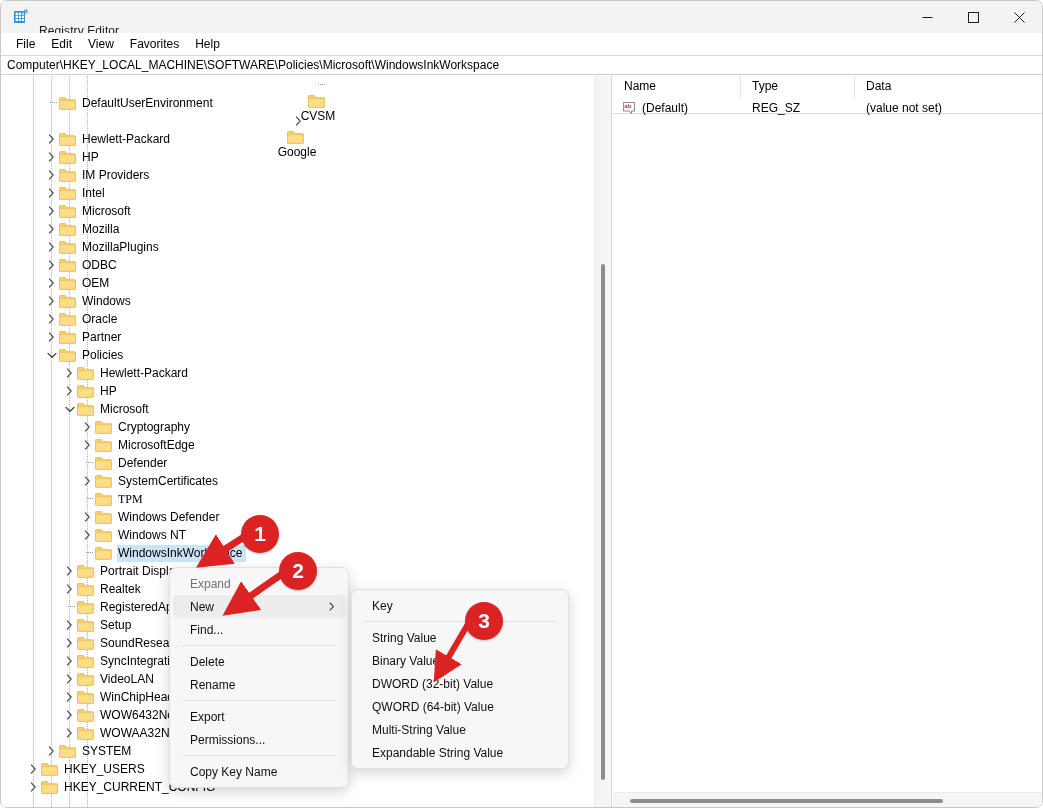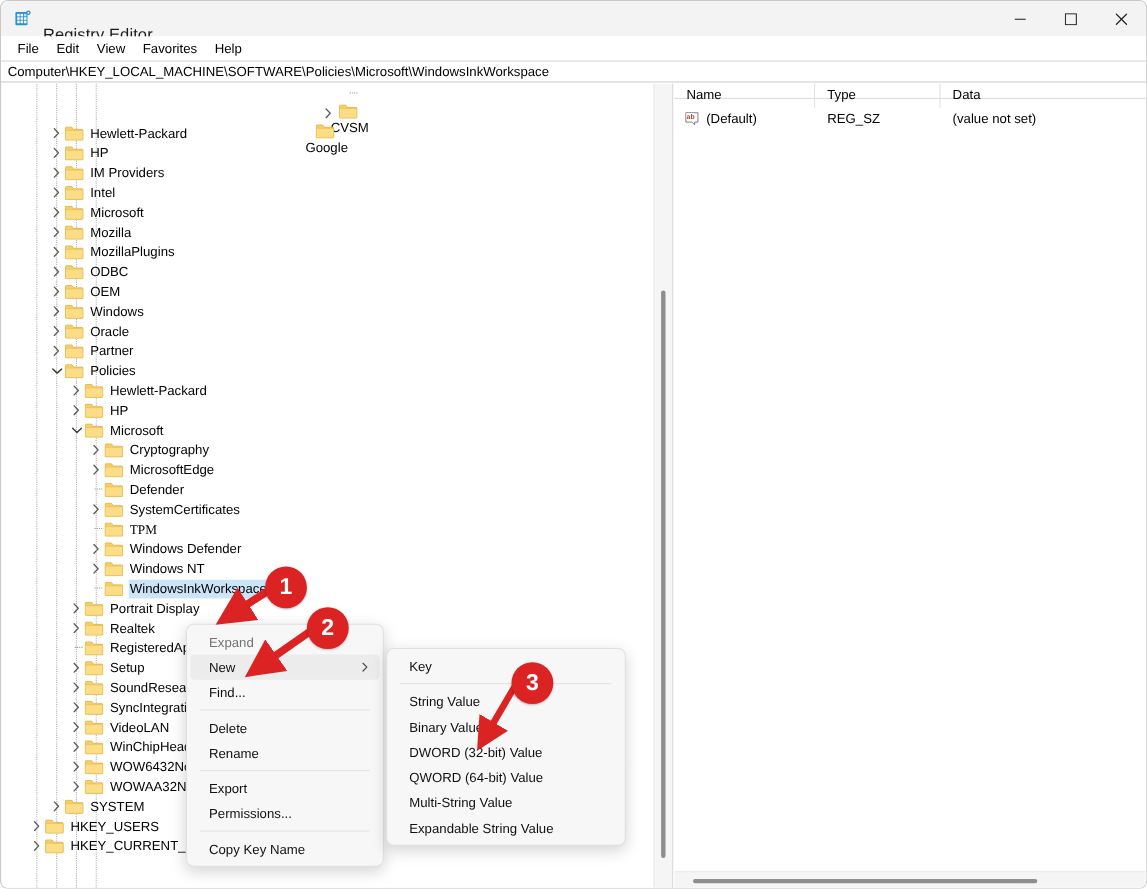--- a/index.html
+++ b/index.html
@@ -40,21 +40,21 @@
     box-sizing: border-box;
   }
   #app-icon {
     width: 16px; height: 16px;
     margin-left: 12px;
     position: relative;
     flex: none;
   }
   #title-text {
     margin-left: 10px;
-    font-size: 15px;
+    font-size: 12px;
     color: #1b1b1b;
     letter-spacing: 0.1px;
     margin-top: 28px;
   }
   #caption-buttons {
     margin-left: auto;
     display: flex;
     height: 32px;
   }
   .capbtn {
@@ -203,21 +203,21 @@
   #right-pane {
     position: absolute;
     left: 612px; top: 0;
     width: 430px; height: 733px;
     background: #ffffff;
     box-sizing: border-box;
   }
   #rp-header {
     position: absolute;
     left: 0; top: 0;
-    height: 14px;
+    height: 38px;
     width: 430px;
     display: flex;
     border-bottom: 1px solid #dcdcdc;
     box-sizing: border-box;
     background: #ffffff;
   }
   .rp-col {
     font-size: 12px;
     color: #000;
     line-height: 21px;
@@ -418,20 +418,30 @@
           <div class="trow" style="padding-left: 42px; flex-direction: column;">
             <div class="dots"></div>
             <div class="folder">
               <svg width="17" height="14" viewBox="0 0 17 14">
                 <path d="M0.5,2.2 L0.5,12.6 A0.7,0.7 0 0 0 1.2,13.3 L15.8,13.3 A0.7,0.7 0 0 0 16.5,12.6 L16.5,4.4 A0.7,0.7 0 0 0 15.8,3.7 L7.9,3.7 L6.4,1.6 L1.2,1.6 A0.7,0.7 0 0 0 0.5,2.2 z" fill="#f7cf69" stroke="#e0b03f" stroke-width="0.7"></path>
                 <path d="M1.2,4.6 L15.8,4.6 A0.6,0.6 0 0 1 16.4,5.3 L16.4,12.6 A0.7,0.7 0 0 1 15.7,13.3 L1.2,13.3 A0.7,0.7 0 0 1 0.5,12.6 L0.5,5.3 A0.6,0.6 0 0 1 1.2,4.6 z" fill="#fbdd86" stroke="#e6ba55" stroke-width="0.6"></path>
               </svg>
             </div>
             <span class="tlabel">CVSM</span>
           </div>
+          <div class="trow" style="padding-left: 42px;">
+            <div class="dots"></div>
+            <div class="folder">
+              <svg width="17" height="14" viewBox="0 0 17 14">
+                <path d="M0.5,2.2 L0.5,12.6 A0.7,0.7 0 0 0 1.2,13.3 L15.8,13.3 A0.7,0.7 0 0 0 16.5,12.6 L16.5,4.4 A0.7,0.7 0 0 0 15.8,3.7 L7.9,3.7 L6.4,1.6 L1.2,1.6 A0.7,0.7 0 0 0 0.5,2.2 z" fill="#f7cf69" stroke="#e0b03f" stroke-width="0.7"></path>
+                <path d="M1.2,4.6 L15.8,4.6 A0.6,0.6 0 0 1 16.4,5.3 L16.4,12.6 A0.7,0.7 0 0 1 15.7,13.3 L1.2,13.3 A0.7,0.7 0 0 1 0.5,12.6 L0.5,5.3 A0.6,0.6 0 0 1 1.2,4.6 z" fill="#fbdd86" stroke="#e6ba55" stroke-width="0.6"></path>
+              </svg>
+            </div>
+            <span class="tlabel">DefaultUserEnvironment</span>
+          </div>
           <div class="trow" style=" flex-direction: column;">
             <div class="chev">
               <svg width="7" height="10" viewBox="0 0 7 10">
                 <path d="M1.4,1 L5.2,5 L1.4,9" fill="none" stroke="#5a5a5a" stroke-width="1.2" stroke-linecap="round" stroke-linejoin="round"></path>
               </svg>
             </div>
             <div class="folder">
               <svg width="17" height="14" viewBox="0 0 17 14">
                 <path d="M0.5,2.2 L0.5,12.6 A0.7,0.7 0 0 0 1.2,13.3 L15.8,13.3 A0.7,0.7 0 0 0 16.5,12.6 L16.5,4.4 A0.7,0.7 0 0 0 15.8,3.7 L7.9,3.7 L6.4,1.6 L1.2,1.6 A0.7,0.7 0 0 0 0.5,2.2 z" fill="#f7cf69" stroke="#e0b03f" stroke-width="0.7"></path>
                 <path d="M1.2,4.6 L15.8,4.6 A0.6,0.6 0 0 1 16.4,5.3 L16.4,12.6 A0.7,0.7 0 0 1 15.7,13.3 L1.2,13.3 A0.7,0.7 0 0 1 0.5,12.6 L0.5,5.3 A0.6,0.6 0 0 1 1.2,4.6 z" fill="#fbdd86" stroke="#e6ba55" stroke-width="0.6"></path>

